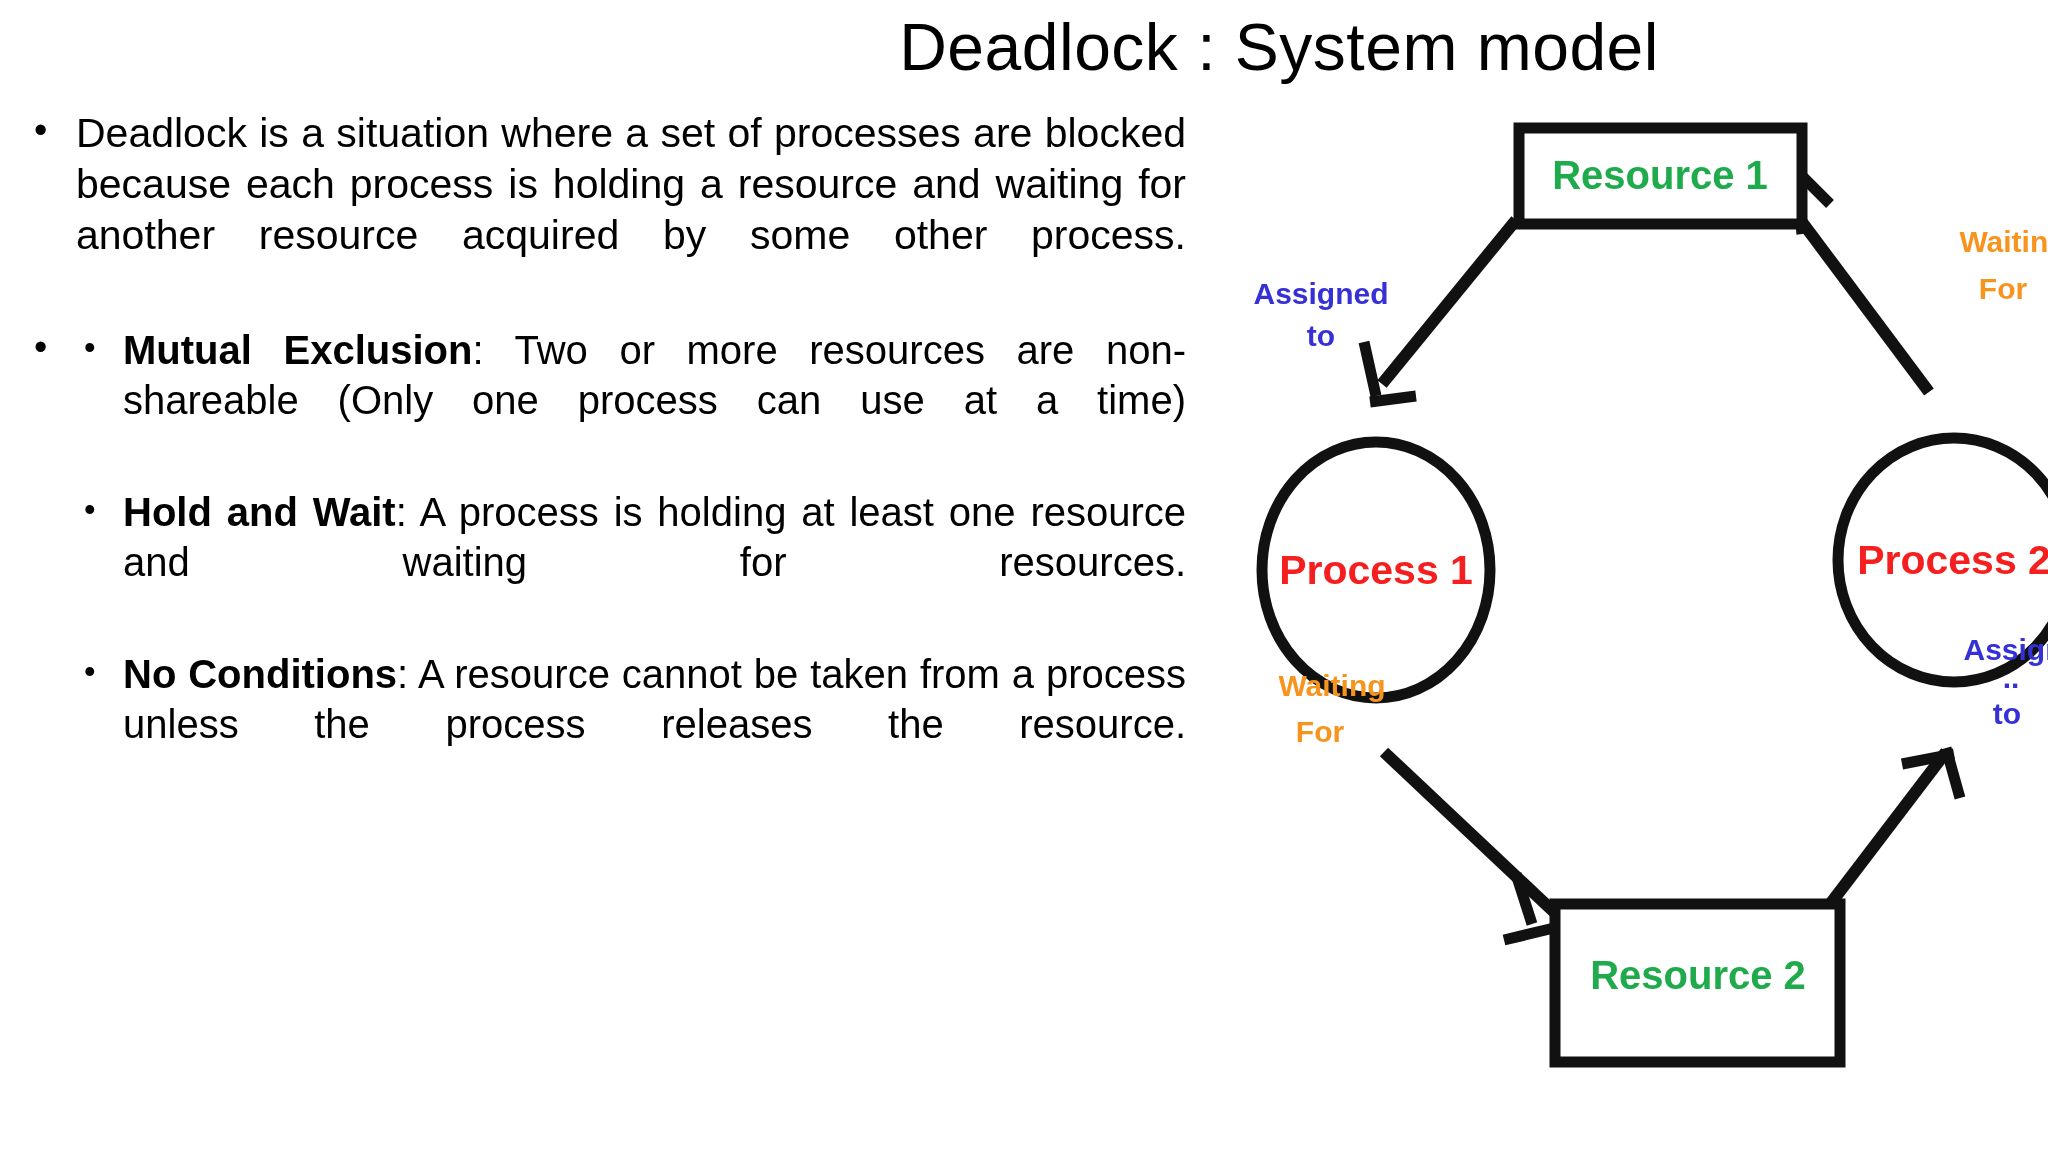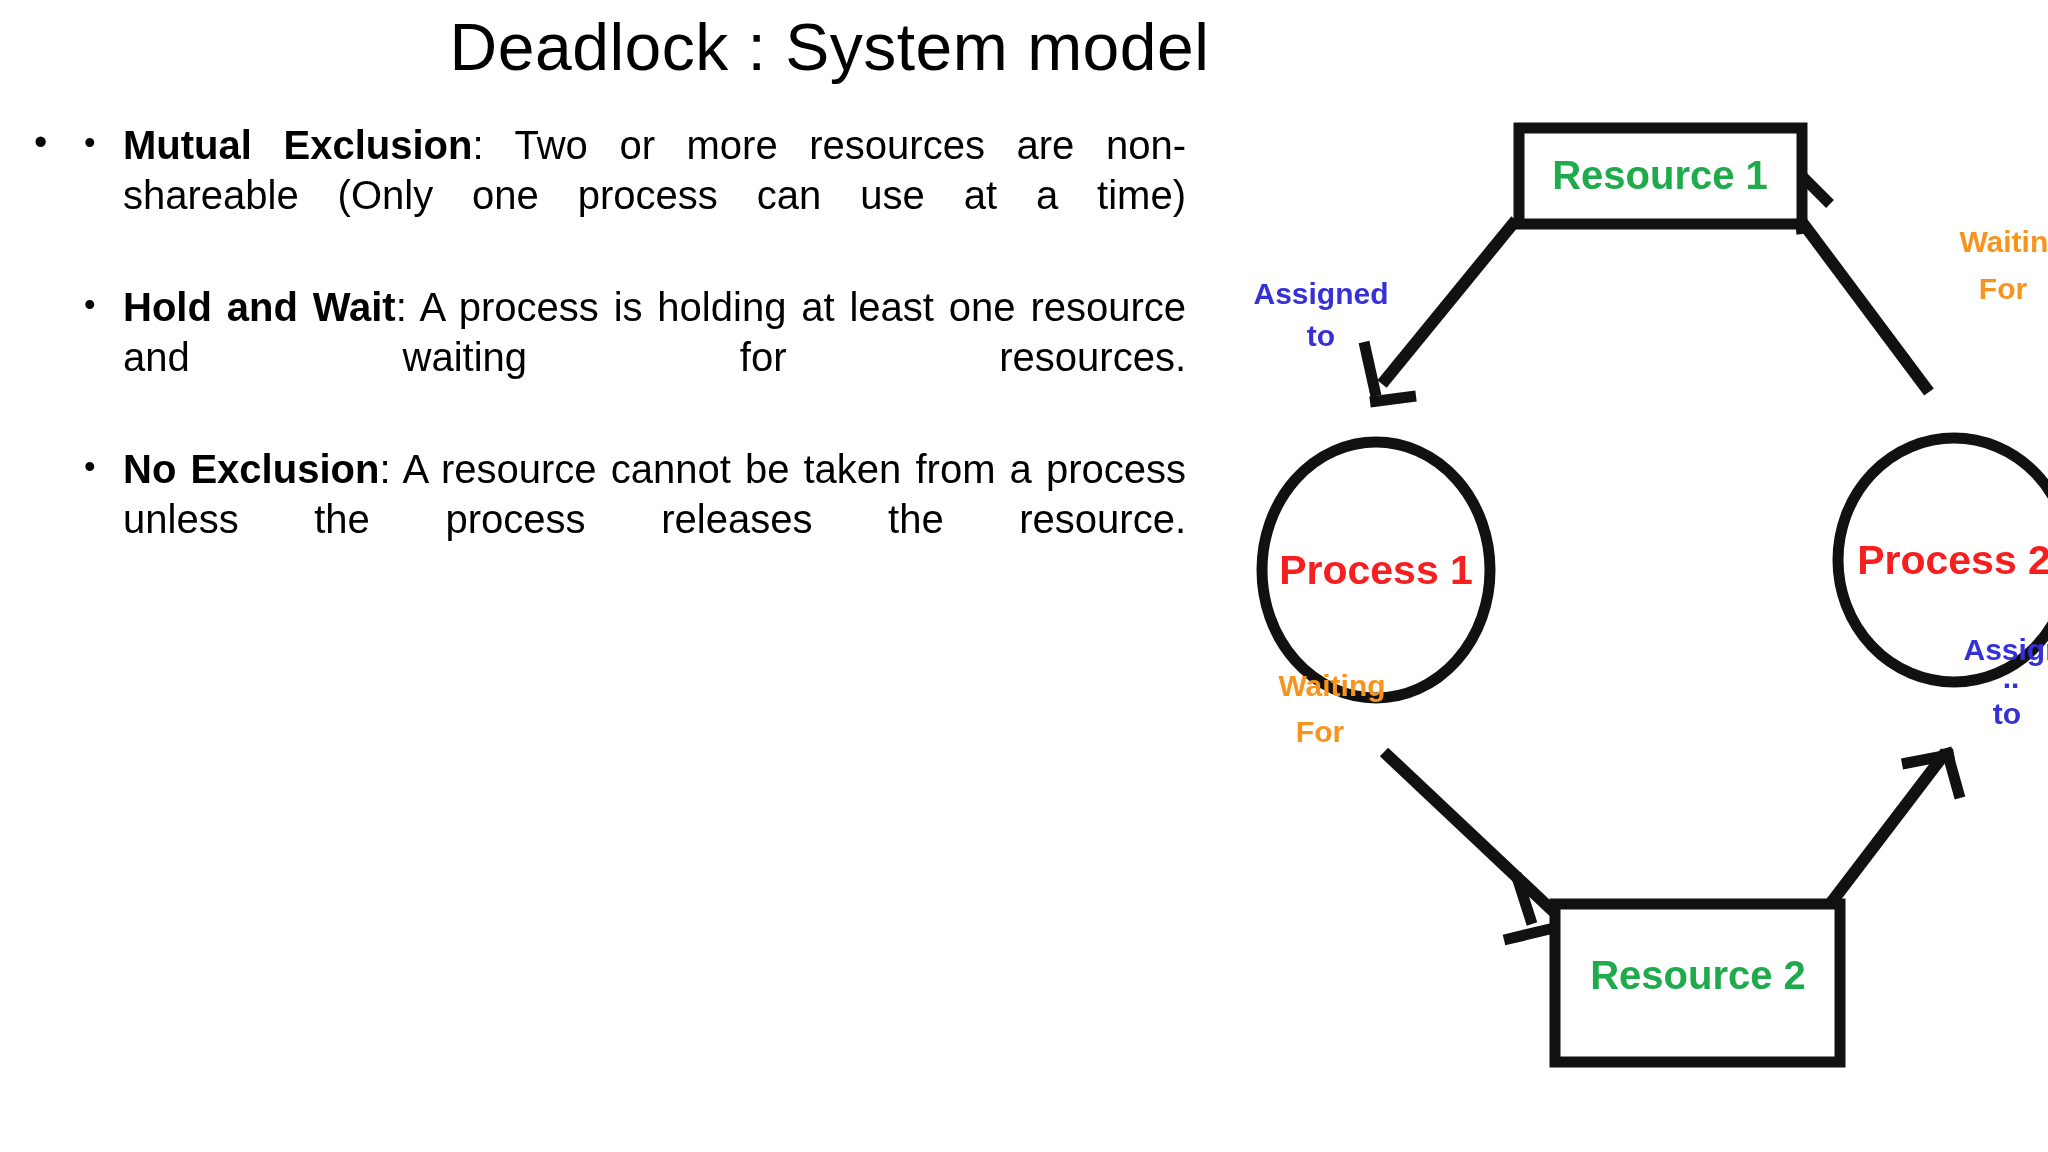--- a/index.html
+++ b/index.html
@@ -20,21 +20,21 @@
     inset: 0;
     background: #ffffff;
   }
 
   
   #slide-title {
     position: absolute;
     top: 4px;
     left: 0;
     width: 1659px;
-    text-align: center;
+    text-align: right;
     font-size: 66px;
     line-height: 86px;
     font-weight: 400;
     letter-spacing: 0.5px;
     color: #000000;
     white-space: nowrap;
   }
 
   
   #body-column {
@@ -166,38 +166,41 @@
 </head>
 <body>
 
 <div id="slide">
 
   <div id="slide-title">Deadlock : System model</div>
 
   <div id="body-column">
     <ul class="lvl1">
 
+      <li class="bullet1">
+        <span class="btxt">Deadlock is a situation where a set of processes are blocked because each process is holding a resource and waiting for another resource acquired by some other process.</span>
+      </li>
 
 
       <li class="bullet1">
 
         <ul class="lvl2">
           <li class="bullet2">
             <span class="b2txt">
               <span class="lbl">Mutual Exclusion</span><span>: Two or more resources are non-shareable (Only one process can use at a time)</span>
             </span>
           </li>
           <li class="bullet2">
             <span class="b2txt">
               <span class="lbl">Hold and Wait</span><span>: A process is holding at least one resource and waiting for resources.</span>
             </span>
           </li>
           <li class="bullet2">
             <span class="b2txt">
-              <span class="lbl">No Exclusion</span><span>: A resource cannot be taken from a process unless the process releases the resource.</span>
+              <span class="lbl">No Conditions</span><span>: A resource cannot be taken from a process unless the process releases the resource.</span>
             </span>
           </li>
 
         </ul>
       </li>
 
     </ul>
   </div>
 
   <div id="diagram-panel">

